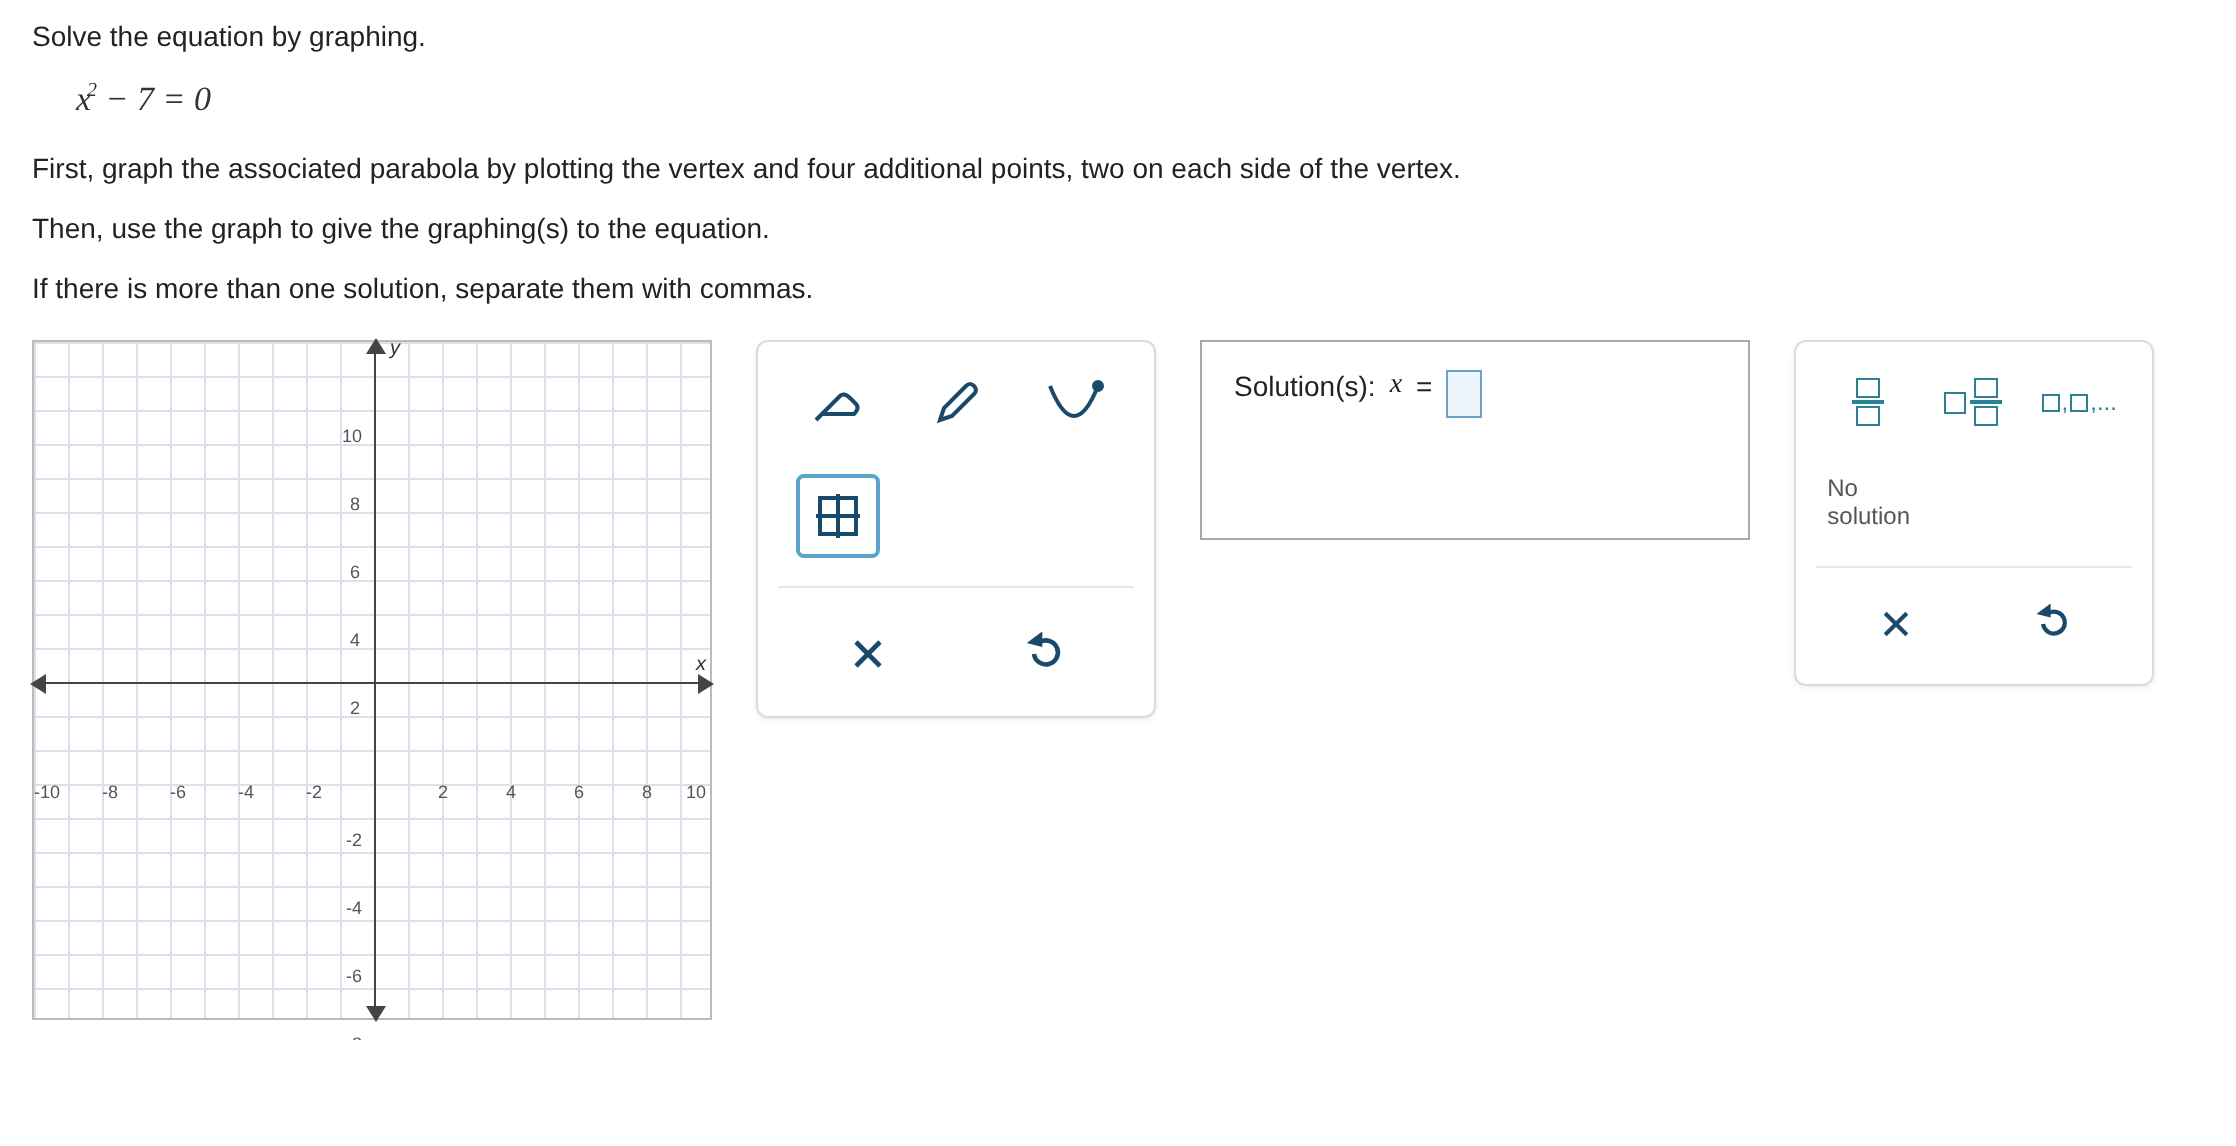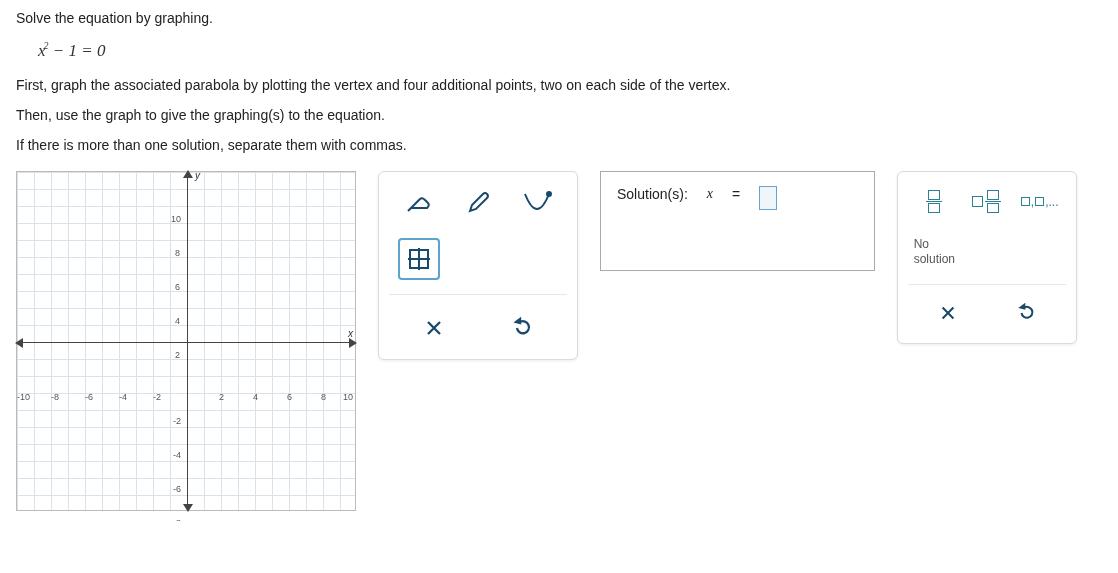--- a/index.html
+++ b/index.html
@@ -44,21 +44,21 @@
     width:42px; height:42px; border-radius:4px; display:flex; align-items:center; justify-content:center;
     cursor:pointer;
   }
   .tool-btn svg { stroke:#1a4a6b; fill:none; stroke-width:2; }
   .tool-btn.selected { border: 2px solid #5ba4cc; border-radius:4px; }
   .panel-bottom { display:flex; justify-content:space-around; border-top:1px solid #e1e8ee; padding-top:12px; }
   .icon-x svg, .icon-reset svg { stroke:#1a4a6b; stroke-width:2.3; fill:none; }
 
   .solution-box {
     width: 275px; border:1px solid #aaa; padding: 14px 16px 60px 16px; font-size:14px; color:#222;
-    display:flex; align-items:flex-start; gap:19px;
+    display:flex; align-items:flex-start; gap:7px;
   }
   .solution-box .var { font-style: italic; font-family:"Cambria Math",serif; }
   .answer-input {
     width: 18px; height: 24px; border:1px solid #6aa2cc; background:#eef6fb;
     display:inline-block; vertical-align:middle;
   }
 
   .keypad-panel {
     width: 180px; background:#fff; border:1px solid #d3dde4; border-radius:6px;
     box-shadow: 0 1px 3px rgba(0,0,0,.08); padding:12px 10px;
@@ -78,21 +78,21 @@
   .list-key .sq { width:9px; height:9px; border:1.3px solid #2a8194; display:inline-block;}
   .no-sol { font-size:12px; color:#555; line-height:1.2;}
   .keypad-bottom { display:flex; justify-content:space-around; border-top:1px solid #e1e8ee; padding-top:10px;}
 </style>
 </head>
 <body>
 
 <p class="instruction">Solve the equation by graphing.</p>
 
 <div class="equation">
-  <span>x</span><span class="sup">2</span><span> − 1 = 0</span>
+  <span>x</span><span class="sup">2</span><span> − 7 = 0</span>
 </div>
 
 <p class="instruction">First, graph the associated parabola by plotting the vertex and four additional points, two on each side of the vertex.</p>
 <p class="instruction">Then, use the graph to give the graphing(s) to the equation.</p>
 <p class="instruction">If there is more than one solution, separate them with commas.</p>
 
 <div class="main-row">
 
   <div class="graph-wrap">
     <div class="graph-canvas">

